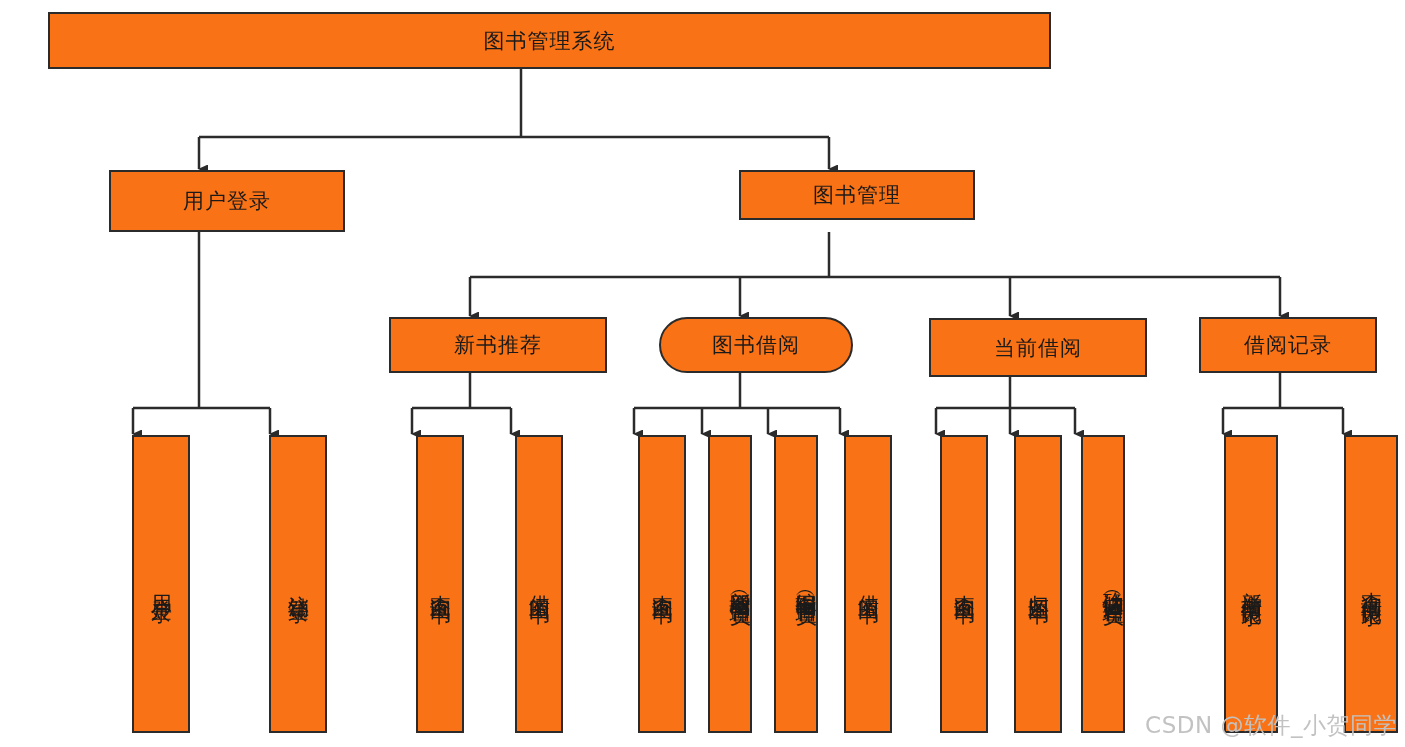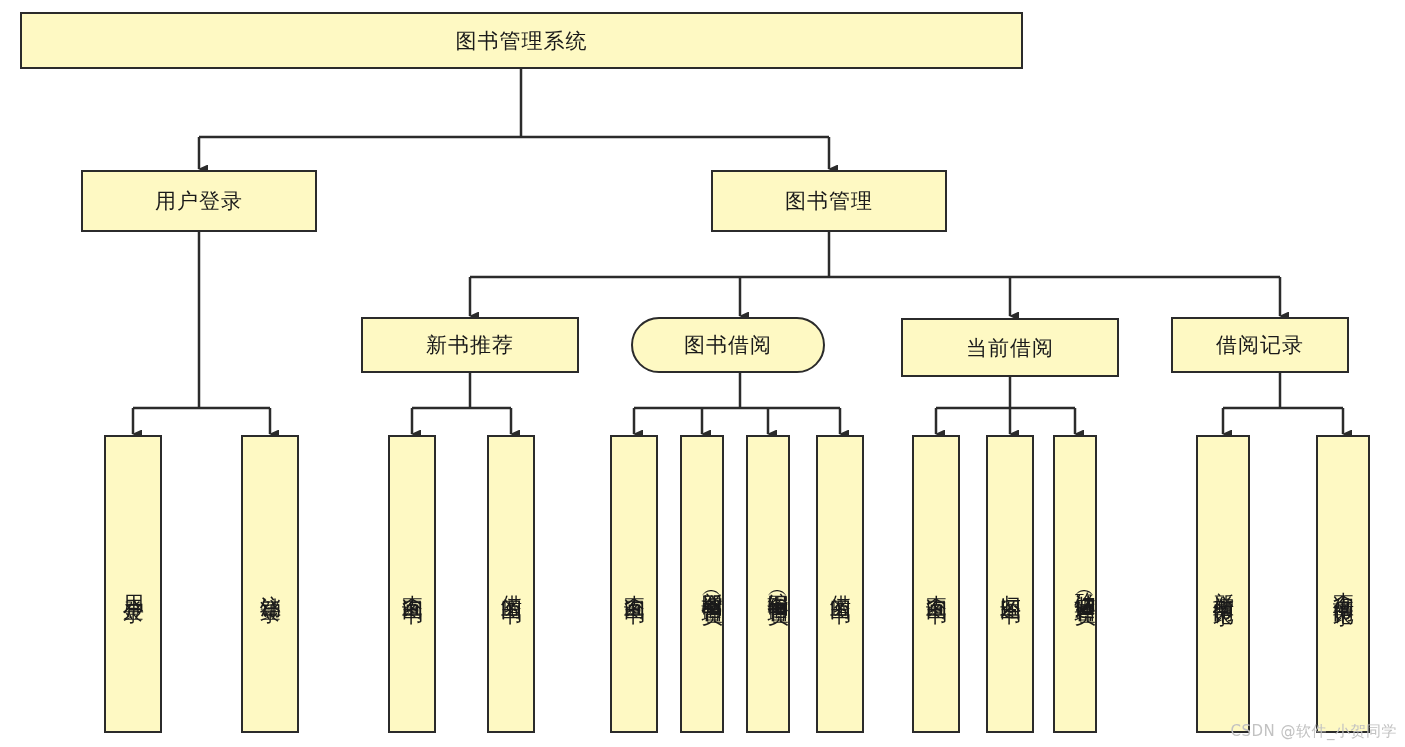--- a/index.html
+++ b/index.html
@@ -23,25 +23,26 @@
     position: absolute;
     top: 0; left: 0;
     width: 1405px;
     height: 747px;
     pointer-events: none;
   }
   .node-box {
     position: absolute;
     box-sizing: border-box;
     border: 2px solid #2b2b2b;
-    background: #fef9c3;
+    background: #f97316;
     display: flex;
     align-items: center;
     justify-content: center;
     color: #1a1a1a;
+    margin-left: 28px;
   }
   .node-box.horizontal {
     font-size: 21px;
     letter-spacing: 1px;
   }
   .node-box.vertical {
     writing-mode: vertical-rl;
     text-orientation: upright;
     font-size: 21px;
     letter-spacing: 3px;
@@ -53,21 +54,21 @@
     letter-spacing: 2px;
   }
   .node-label {
     display: block;
     white-space: nowrap;
   }
   #watermark {
     position: absolute;
     right: 8px;
     bottom: 6px;
-    font-size: 15px;
+    font-size: 23px;
     color: #c2c2c2;
     letter-spacing: 0.5px;
     white-space: nowrap;
   }
 </style>
 </head>
 <body>
 
 <div id="diagram-root">
 
@@ -114,21 +115,21 @@
       </g>
   </svg>
 
   <div id="nodes-layer">
       <div class="node-box horizontal" style="left: 20px; top: 12px; width: 1003px; height: 57px;">
         <span class="node-label">图书管理系统</span>
       </div>
       <div class="node-box horizontal" style="left: 81px; top: 170px; width: 236px; height: 62px;">
         <span class="node-label">用户登录</span>
       </div>
-      <div class="node-box horizontal" style="left: 711px; top: 170px; width: 236px; height: 62px;">
+      <div class="node-box horizontal" style="left: 711px; top: 170px; width: 236px; height: 50px;">
         <span class="node-label">图书管理</span>
       </div>
       <div class="node-box horizontal" style="left: 361px; top: 317px; width: 218px; height: 56px; font-family: Liberation Mono, monospace;">
         <span class="node-label">新书推荐</span>
       </div>
       <div class="node-box horizontal" style="left: 631px; top: 317px; width: 194px; height: 56px; border-radius: 28px;">
         <span class="node-label">图书借阅</span>
       </div>
       <div class="node-box horizontal" style="left: 901px; top: 318px; width: 218px; height: 59px;">
         <span class="node-label">当前借阅</span>

